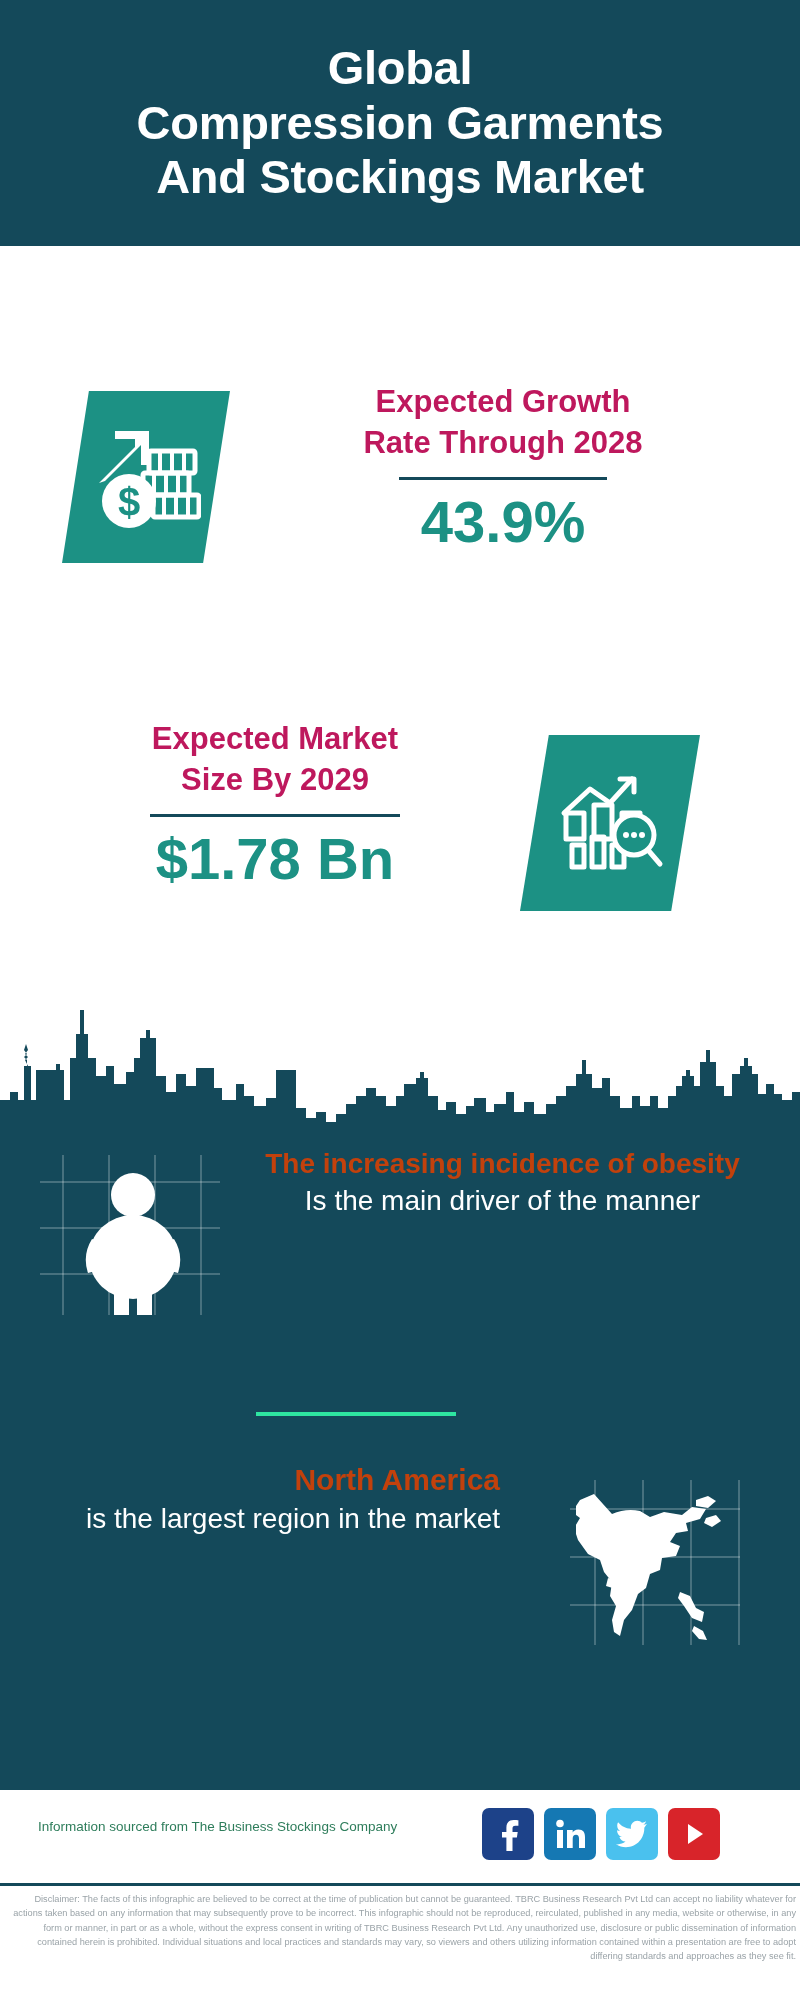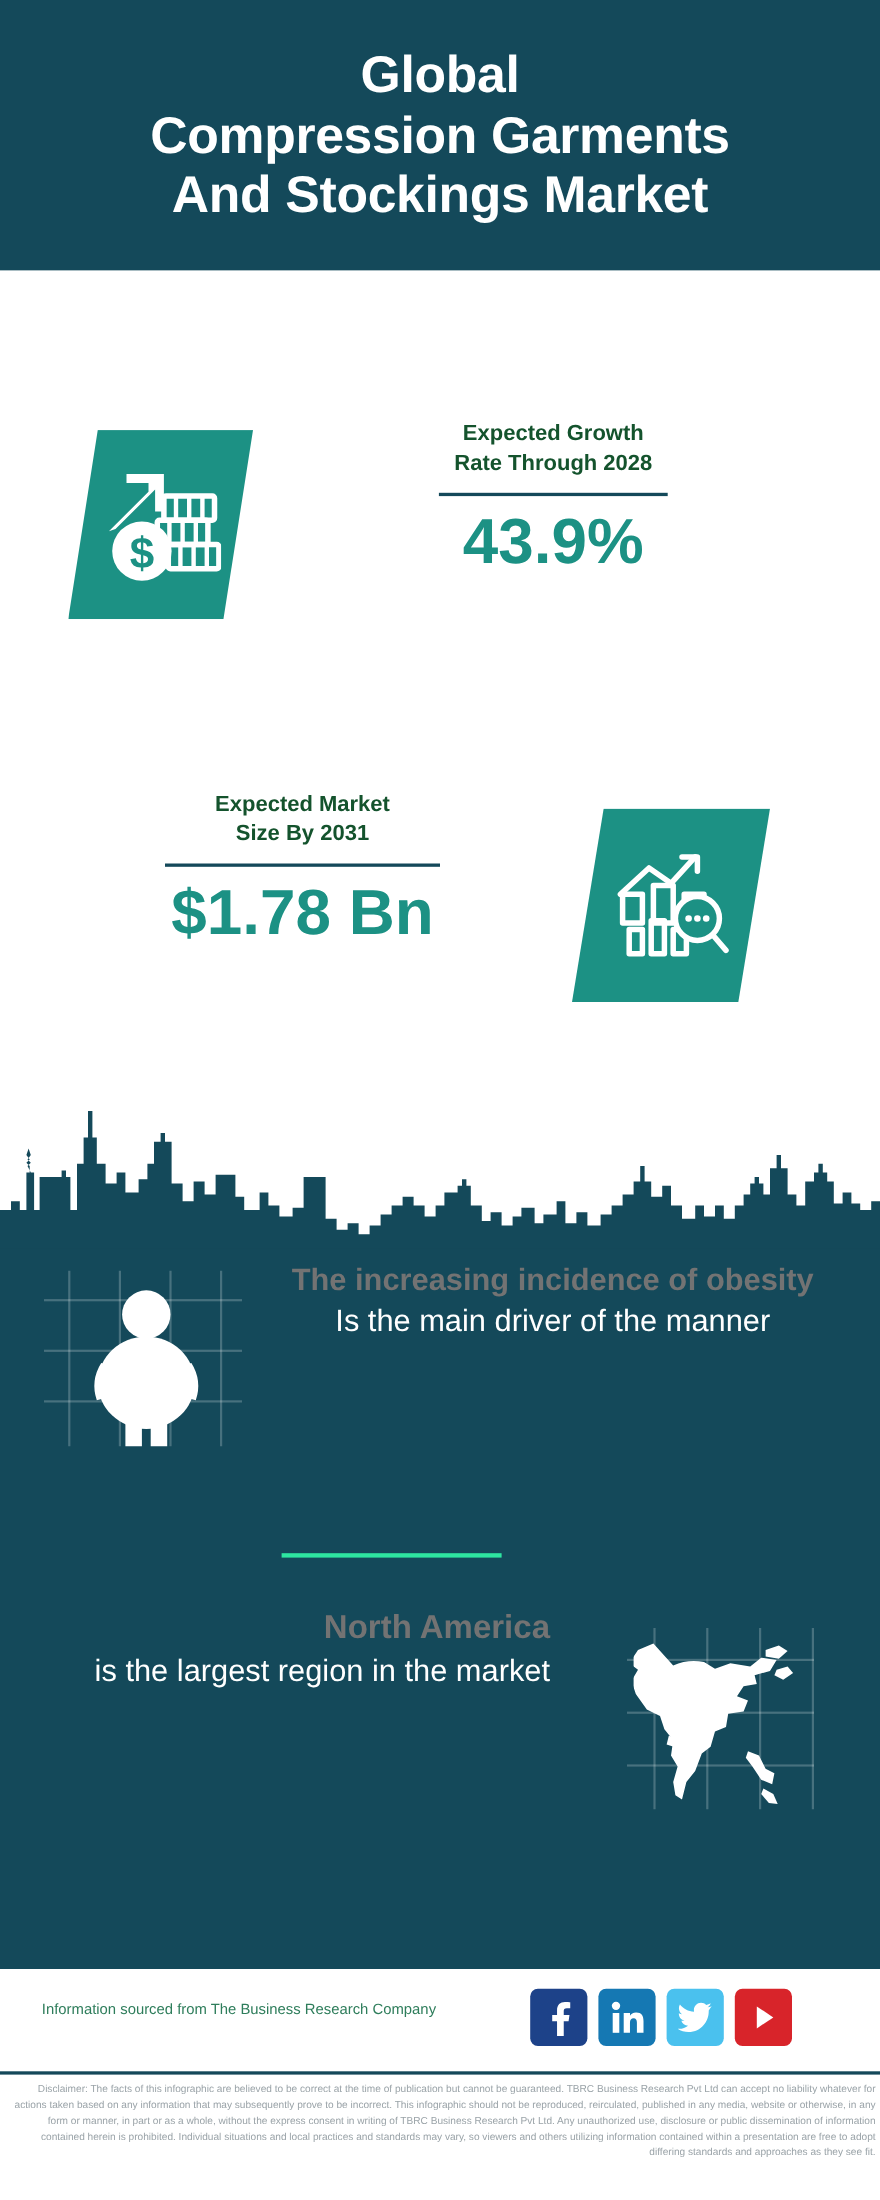--- a/index.html
+++ b/index.html
@@ -29,21 +29,21 @@
   .white-mid { position: absolute; left:0; top: 246px; width: 800px; height: 890px; background:#fff; }
 
   .shape-para {
     position: absolute;
     background: #1c9184;
     display:flex; align-items:center; justify-content:center;
   }
 
   .stat-block { position: absolute; text-align: center; }
   .stat-label {
-    color: #14532d; font-weight: 700; font-size: 20px; line-height: 1.33;
+    color: #be185d; font-weight: 700; font-size: 31px; line-height: 1.33;
     white-space: pre-line;
   }
   .stat-rule {
     height: 3px; background: #14495a; margin: 14px auto 10px auto;
   }
   .stat-value {
     color: #1c9184; font-weight: 700; font-size: 58px; line-height: 1.1;
   }
 
   
@@ -67,21 +67,21 @@
   .dark-body {
     position:absolute; left:0; top:130px; width:800px; height:660px; background:#14495a;
   }
 
   .grid-panel { position:absolute; overflow:hidden; }
   .grid-panel .gl { position:absolute; background: rgba(255,255,255,0.22); }
 
   .driver-row { position:absolute; left:0; top:1160px; width:800px; }
   .driver-icon-wrap { position:absolute; left:40px; top:0px; width:180px; height:160px; }
   .driver-text { position:absolute; left:225px; top:-10px; width:555px; text-align:center; }
-  .hi-green { color:#737373; font-weight:700; font-size:28px; line-height:1.33; display:block; }
+  .hi-green { color:#c2410c; font-weight:700; font-size:28px; line-height:1.33; display:block; }
   .wh-text { color:#ffffff; font-weight:400; font-size:28px; line-height:1.33; display:block; }
 
   .divider-green {
     position:absolute; left:256px; top:1412px; width:200px; height:4px; background:#2ee6a1;
   }
 
   .region-row { position:absolute; left:0; top:1460px; width:800px; }
   .region-text { position:absolute; left:30px; top:0; width:470px; text-align:right; }
   .region-icon-wrap { position:absolute; left:570px; top:20px; width:170px; height:165px; }
 
@@ -142,21 +142,21 @@
 
   <div class="stat-block growth-text">
     <div class="stat-label">Expected Growth
 Rate Through 2028</div>
     <div class="stat-rule"></div>
     <div class="stat-value">43.9%</div>
   </div>
 
   <div class="stat-block size-text">
     <div class="stat-label">Expected Market
-Size By 2031</div>
+Size By 2029</div>
     <div class="stat-rule"></div>
     <div class="stat-value">$1.78 Bn</div>
   </div>
 
   <div class="shape-para size-icon">
     <svg width="112" height="108" viewBox="0 0 112 108">
       <g fill="none" stroke="#ffffff" stroke-width="5" stroke-linecap="round" stroke-linejoin="round">
         <polyline points="10,44 36,20 56,34 78,10"></polyline>
         <polyline points="66,10 80,10 80,23"></polyline>
         <rect x="12" y="44" width="18" height="26"></rect>
@@ -232,21 +232,21 @@
             <path d="M118 142 l9 5 4 9 -8 -1 -7 -8 z"></path>
             <path d="M32 94 l10 3 -2 8 -10 -3 z"></path>
           </g>
         </svg>
       </div>
     </div>
   </div>
 
   <div class="footer-bar"></div>
   <div class="footer-src">
-    <div>Information sourced from The Business Research Company</div>
+    <div>Information sourced from The Business Stockings Company</div>
   </div>
 
   <div class="socials">
     <div class="sq fb">
       <svg width="30" height="34" viewBox="0 0 30 34">
           <path fill="#ffffff" d="M19.5 34 V20.5 h4.4 l0.8 -5.6 h-5.2 v-3.4 c0 -1.7 0.5 -2.8 2.9 -2.8 h3 V3.2 C24.4 3.1 22.6 3 20.6 3 c-4.3 0 -7.2 2.6 -7.2 7.4 v4.5 H9 v5.6 h4.4 V34 Z"></path>
         </svg>
     </div>
     <div class="sq li">
       <svg width="32" height="30" viewBox="0 0 32 30">

